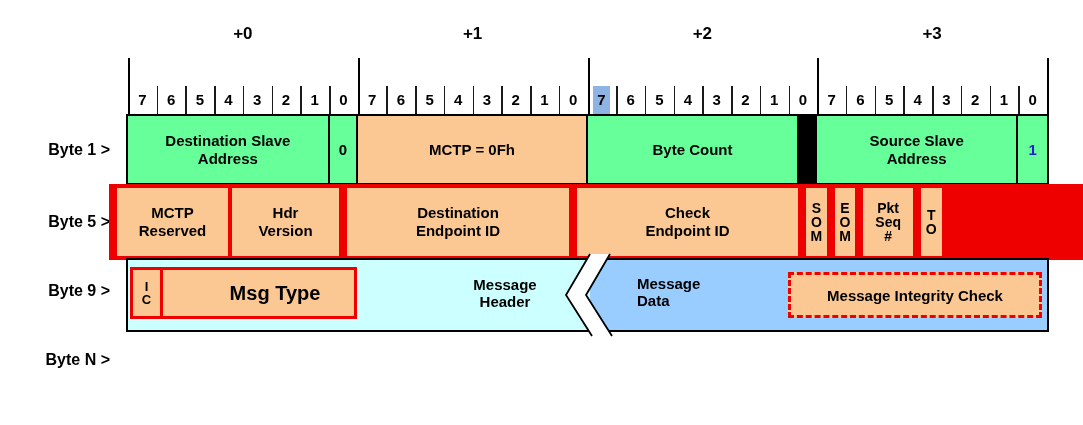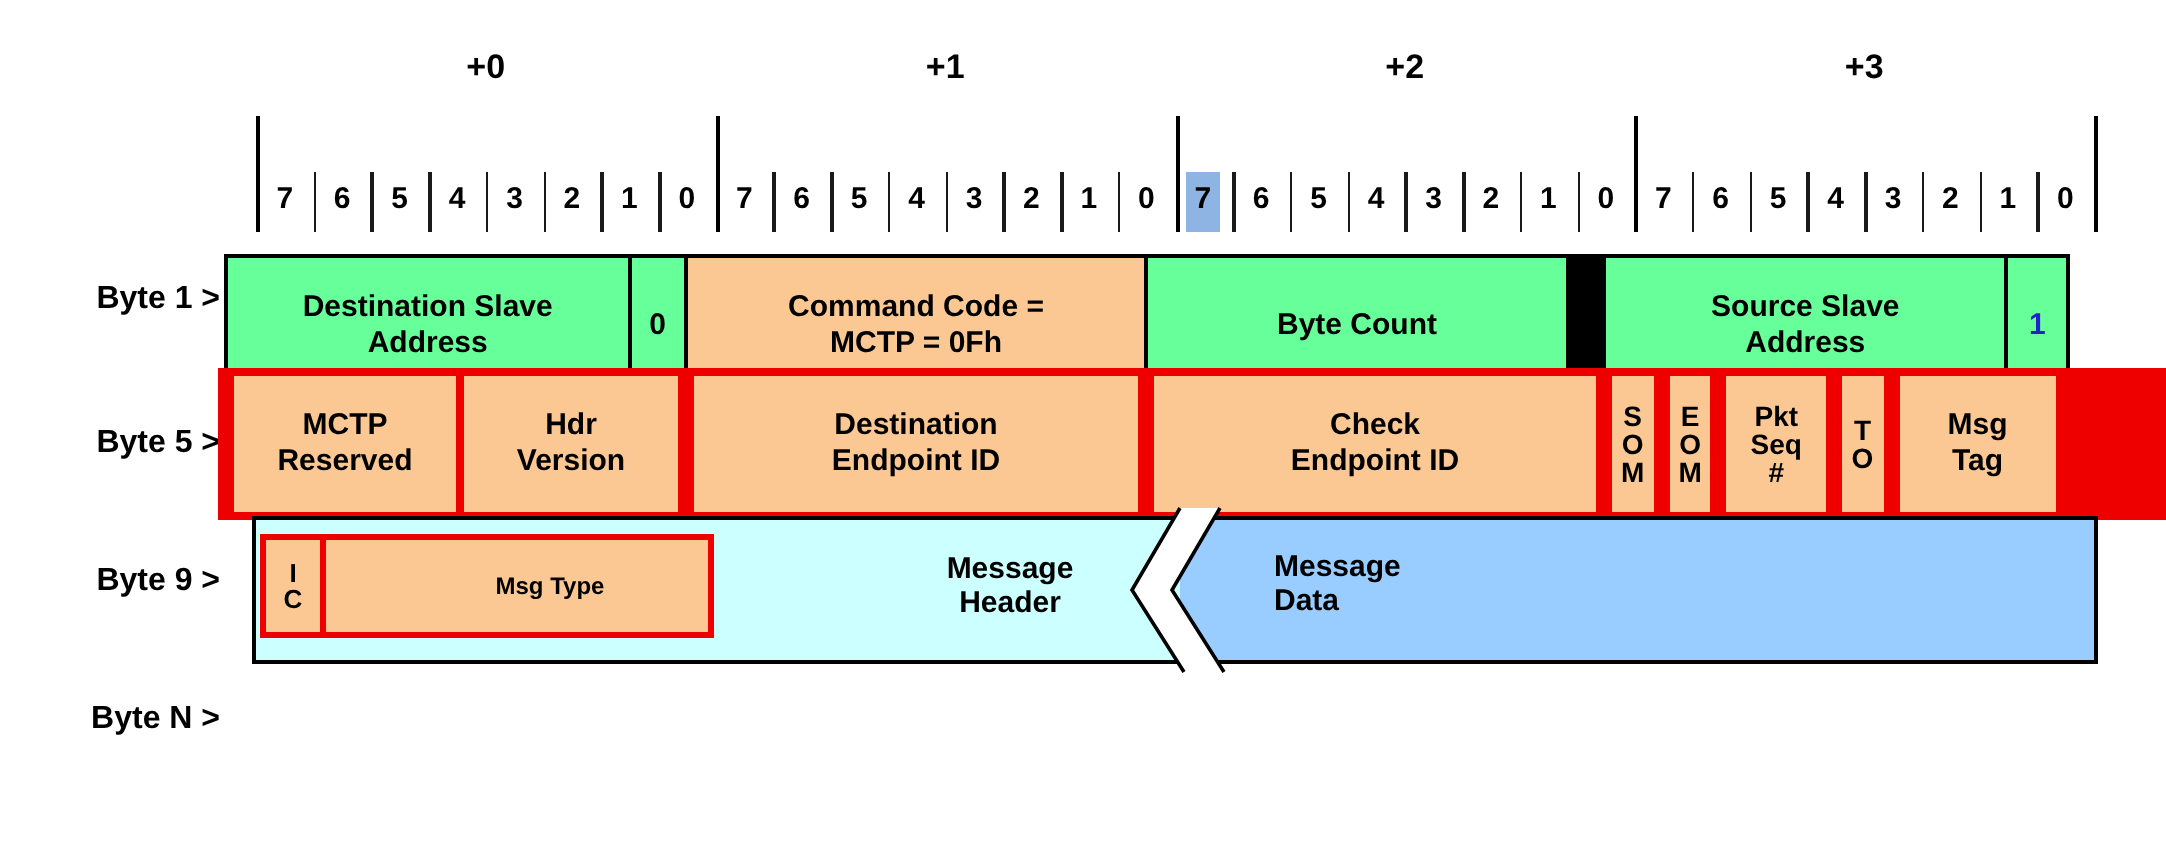--- a/index.html
+++ b/index.html
@@ -125,30 +125,29 @@
       <div class="tick" style="left: 1018.28px;"></div>
       <div class="bit-label" style="left: 1018.28px; width: 28.7188px;">0</div>
       <div class="longline" style="left: 1047px;"></div>
     </div>
 
   <div class="rowlabel" style="top:150px;">Byte 1 &gt;</div>
   <div class="rowlabel" style="top:222px;">Byte 5 &gt;</div>
   <div class="rowlabel" style="top:291px;">Byte 9 &gt;</div>
   <div class="rowlabel" style="top:360px;">Byte N &gt;</div>
 
-  <div class="blackrow" style="left:112px;top:114px;width:923px;height:71px;margin-top:13px;">
+  <div class="blackrow" style="left:126px;top:114px;width:923px;height:71px;">
     <div class="cell green" style="left:2px;top:2px;width:199.7px;height:67px;">
       <span>Destination Slave</span>
       <span>Address</span>
     </div>
     <div class="cell green" style="left:203.7px;top:2px;width:26.3px;height:67px;">
       <span>0</span>
     </div>
     <div class="cell orange" style="left:232px;top:2px;width:228px;height:67px;">
-      <span>Command Code =</span>
       <span>MCTP = 0Fh</span>
     </div>
     <div class="cell green" style="left:462px;top:2px;width:209px;height:67px;">
       <span>Byte Count</span>
     </div>
     <div class="cell green" style="left:691px;top:2px;width:199.3px;height:67px;">
       <span>Source Slave</span>
       <span>Address</span>
     </div>
     <div class="cell green bluetext" style="left:892.3px;top:2px;width:28.7px;height:67px;">
@@ -185,50 +184,49 @@
     </div>
     <div class="cell orange tight" style="left:754.4px;top:4px;width:49.5px;height:68px;">
       <span>Pkt</span>
       <span>Seq</span>
       <span>#</span>
     </div>
     <div class="cell orange tight" style="left:811.9px;top:4px;width:20.7px;height:68px;">
       <span>T</span>
       <span>O</span>
     </div>
-    <div class="cell orange" style="left:840.6px;top:4px;width:78.4px;height:68px;">
-      <span>Msg</span>
-      <span>Tag</span>
-    </div>
   </div>
 
   <div class="blackrow" style="left:126px;top:258px;width:923px;height:74px;">
     <div class="abs cyan" style="left:2px;top:2px;width:464px;height:70px;"></div>
     <div class="abs blue" style="left:464px;top:2px;width:457px;height:70px;"></div>
   </div>
 
   <div class="redrow" style="left:130px;top:267px;width:227px;height:52px;">
     <div class="cell orange tight" style="left:3px;top:3px;width:27px;height:46px;line-height:13px;font-size:13px;">
       <span>I</span>
       <span>C</span>
     </div>
-    <div class="cell orange" style="left:33px;top:3px;width:191px;height:46px;font-size:12px;padding-left:33px;">
+    <div class="cell orange" style="left:33px;top:3px;width:191px;height:46px;font-size:20px;padding-left:33px;">
       <span>Msg Type</span>
     </div>
   </div>
 
   <div class="freetext centered" style="left:505px;top:293px;">
     <span style="display:block;">Message</span>
     <span style="display:block;">Header</span>
   </div>
   <div class="freetext leftal" style="left:637px;top:292px;">
     <span style="display:block;">Message</span>
     <span style="display:block;">Data</span>
   </div>
 
+  <div class="mic">
+    <span>Message Integrity Check</span>
+  </div>
 
   <svg style="left:556px;top:251px;" width="72" height="86" viewBox="0 0 72 86">
     <polygon points="34,3 54,3 30,44 56,85 36,85 10,44" fill="#ffffff" stroke="none"></polygon>
     <polyline points="34,3 10,44 36,85" fill="none" stroke="#000" stroke-width="1.8"></polyline>
     <polyline points="54,3 30,44 56,85" fill="none" stroke="#000" stroke-width="1.8"></polyline>
   </svg>
 
 
 </div>
 

